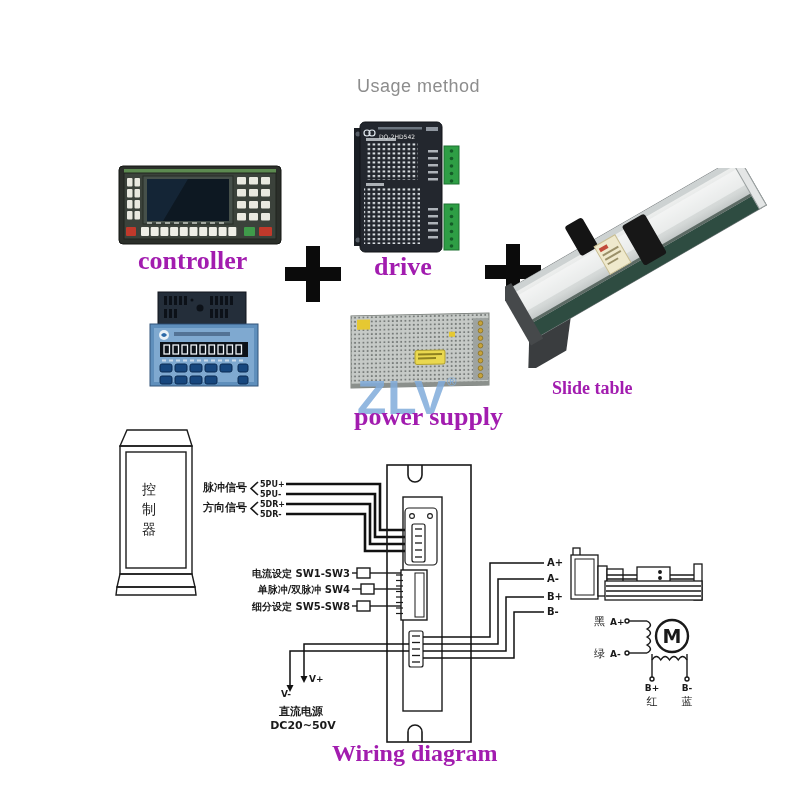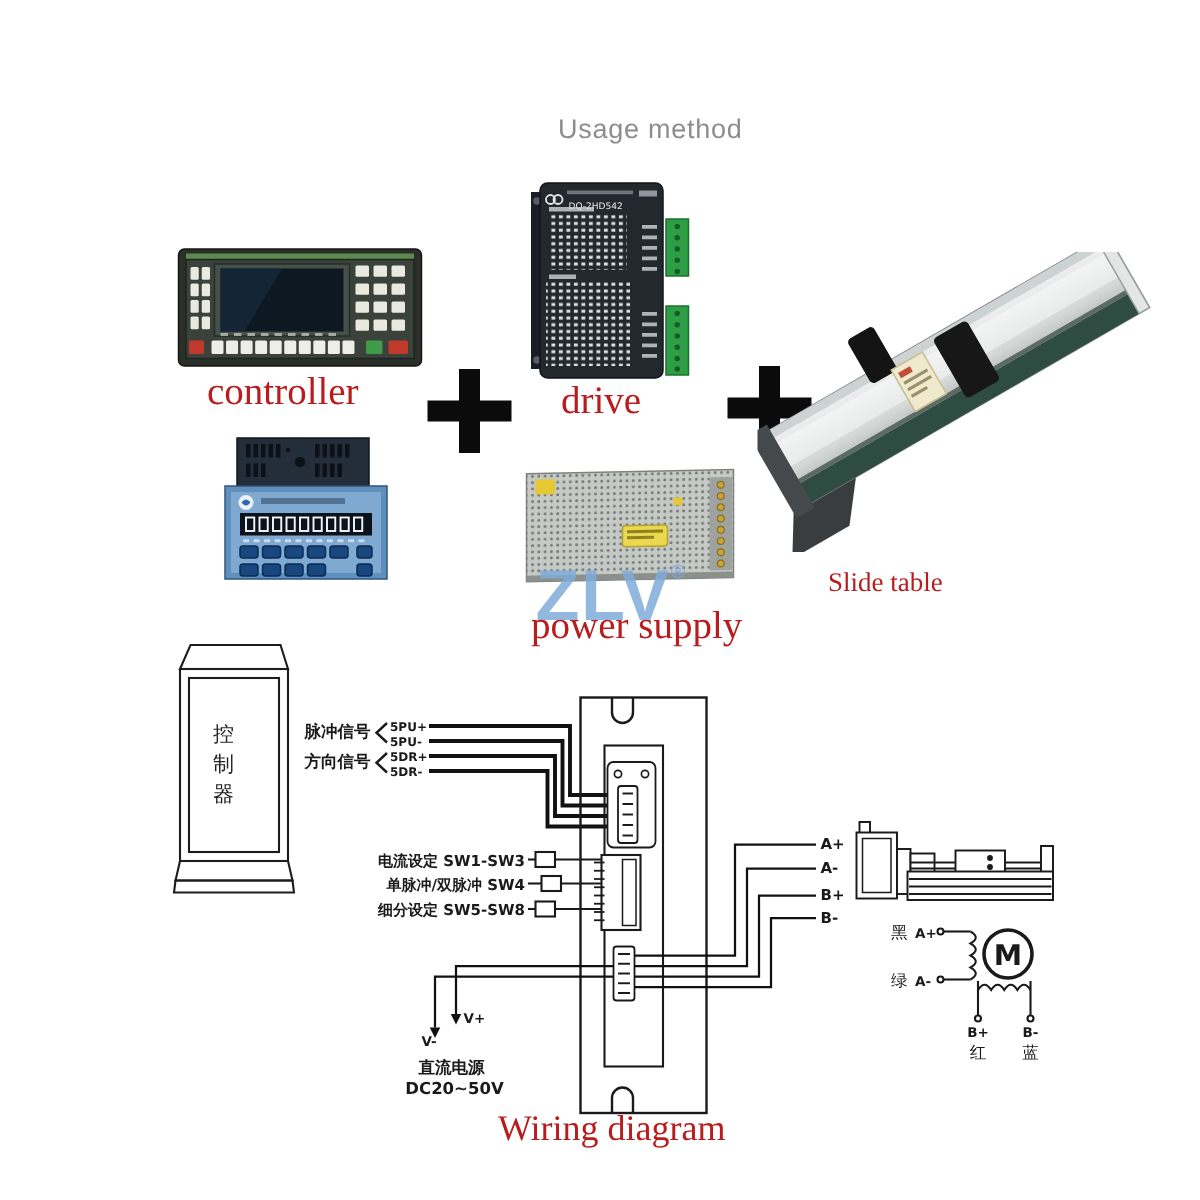--- a/index.html
+++ b/index.html
@@ -1,34 +1,34 @@
 <!DOCTYPE html>
 <html><head>
 <meta charset="utf-8">
 <style>
   html,body{margin:0;padding:0;background:#fff;}
   #canvas{position:relative;width:800px;height:800px;background:#ffffff;overflow:hidden;
           font-family:"Liberation Sans",sans-serif;}
   .abs{position:absolute;}
   .page-title{font-size:18px;color:#8d8d8d;letter-spacing:.5px;}
-  .serif-label{font-family:"Liberation Serif",serif;font-weight:normal;font-size:24px;color:#b91c1c;}
+  .serif-label{font-family:"Liberation Serif",serif;font-weight:bold;font-size:24px;color:#a21caf;}
   .plus{position:absolute;width:56px;height:56px;}
   .plus::before{content:"";position:absolute;left:0;top:21px;width:56px;height:14px;background:#0b0b0b;}
   .plus::after{content:"";position:absolute;left:21px;top:0;width:14px;height:56px;background:#0b0b0b;}
   .watermark{font-weight:bold;font-size:48px;color:rgba(128,172,218,.85);letter-spacing:1px;
              font-family:"Liberation Sans",sans-serif;line-height:1;}
   .watermark sup{font-size:13px;vertical-align:28px;}
   svg text{font-family:"DejaVu Sans","Liberation Sans",sans-serif;}
 </style>
 </head>
 <body>
 
 <div id="canvas">
 
-  <div class="abs page-title" style="left:372px;top:76px;">Usage method</div>
+  <div class="abs page-title" style="left:357px;top:76px;">Usage method</div>
 
   <svg class="abs" style="left:118px;top:165px;" width="165" height="84" viewBox="0 0 165 84">
     <rect x="1" y="1" width="162" height="78" rx="4" fill="#2b2f2a" stroke="#141613"></rect>
     <rect x="6" y="4" width="152" height="4" fill="#5c8a50"></rect>
     <rect x="6" y="8" width="152" height="66" fill="#3b423b" stroke="#20241f"></rect>
     <rect x="25" y="11" width="90" height="48" fill="#46504a" stroke="#262c26"></rect>
     <rect x="29" y="14" width="82" height="42" fill="#0d1822"></rect>
     <polygon points="29,14 70,14 45,56 29,56" fill="#16283a" opacity="0.85"></polygon>
     <g fill="#e9e9e0">
       <rect x="9" y="13" width="5.5" height="8.5" rx="1"></rect>

